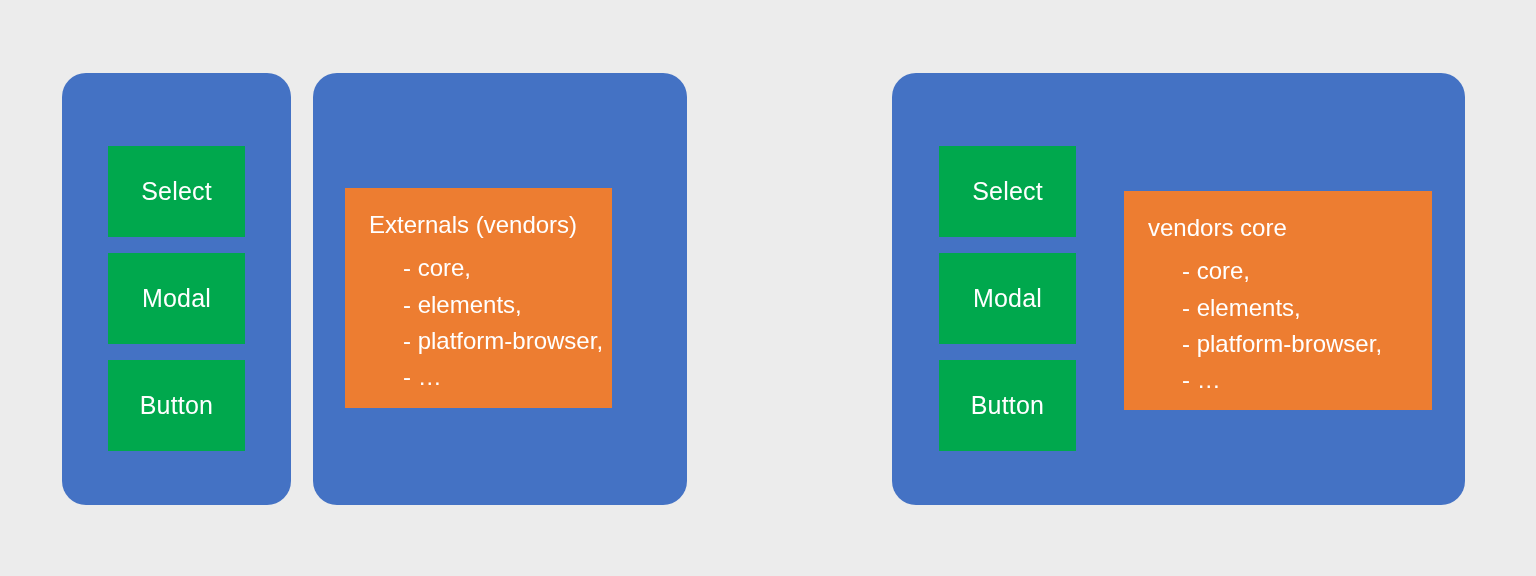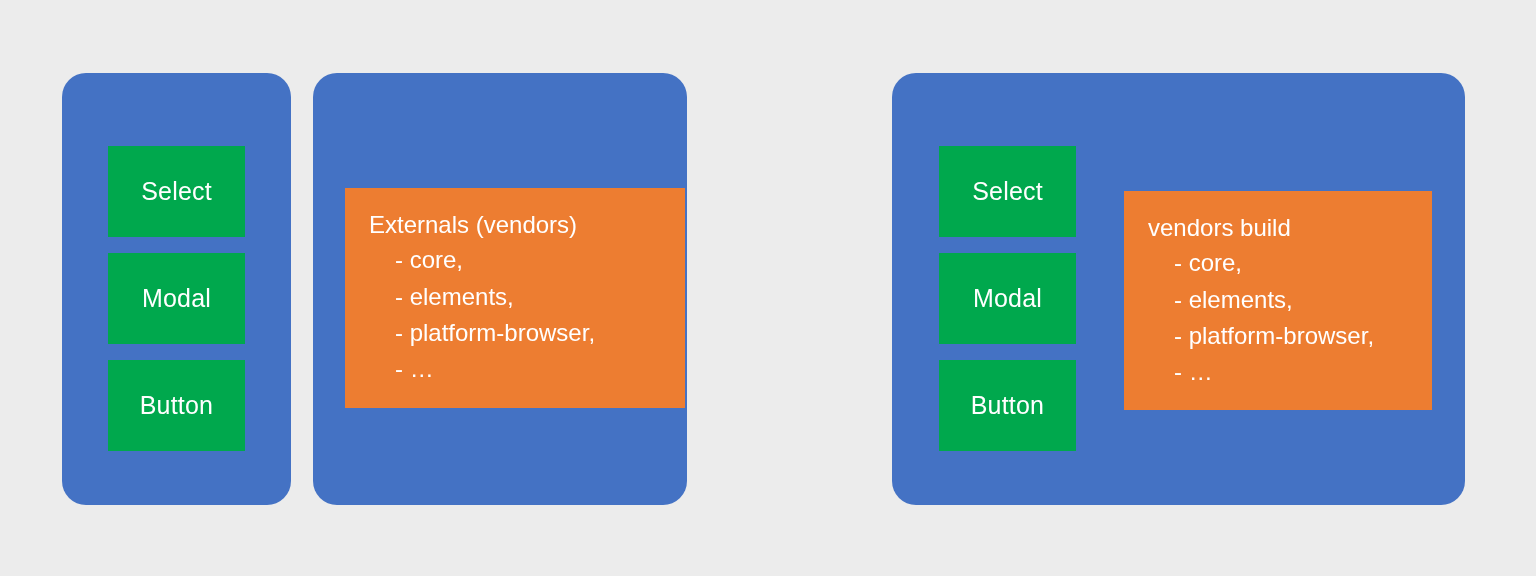--- a/index.html
+++ b/index.html
@@ -43,21 +43,21 @@
     box-sizing: border-box;
     padding: 20px 16px 10px 24px;
   }
   .orange-box .title {
     color: #ffffff;
     font-size: 24px;
     line-height: 1.42;
     white-space: nowrap;
   }
   .orange-box .bullets {
-    margin: 0;
+    margin: 8px;
     padding: 0;
     list-style: none;
   }
   .orange-box .bullets li {
     color: #ffffff;
     font-size: 24px;
     line-height: 1.52;
     padding-left: 26px;
     white-space: nowrap;
   }
@@ -77,21 +77,21 @@
       <span class="label">Modal</span>
     </div>
 
     <div class="green-box" style="left:46px; top:287px; width:137px; height:91px;">
       <span class="label">Button</span>
     </div>
   </div>
 
   <div class="panel" style="left:313px; top:73px; width:374px; height:432px;">
 
-    <div class="orange-box" style="left:32px; top:115px; width:340px; height:220px;">
+    <div class="orange-box" style="left:32px; top:115px; width:267px; height:220px;">
       <div class="title">Externals (vendors)</div>
       <ul class="bullets">
         <li>-  core,</li>
         <li>-  elements,</li>
         <li>-  platform-browser,</li>
         <li>-  …</li>
       </ul>
     </div>
   </div>
 
@@ -103,21 +103,21 @@
 
     <div class="green-box" style="left:47px; top:180px; width:137px; height:91px;">
       <span class="label">Modal</span>
     </div>
 
     <div class="green-box" style="left:47px; top:287px; width:137px; height:91px;">
       <span class="label">Button</span>
     </div>
 
     <div class="orange-box" style="left:232px; top:118px; width:308px; height:219px;">
-      <div class="title">vendors build</div>
+      <div class="title">vendors core</div>
       <ul class="bullets">
         <li>-  core,</li>
         <li>-  elements,</li>
         <li>-  platform-browser,</li>
         <li>-  …</li>
       </ul>
     </div>
   </div>
 
 </div>

